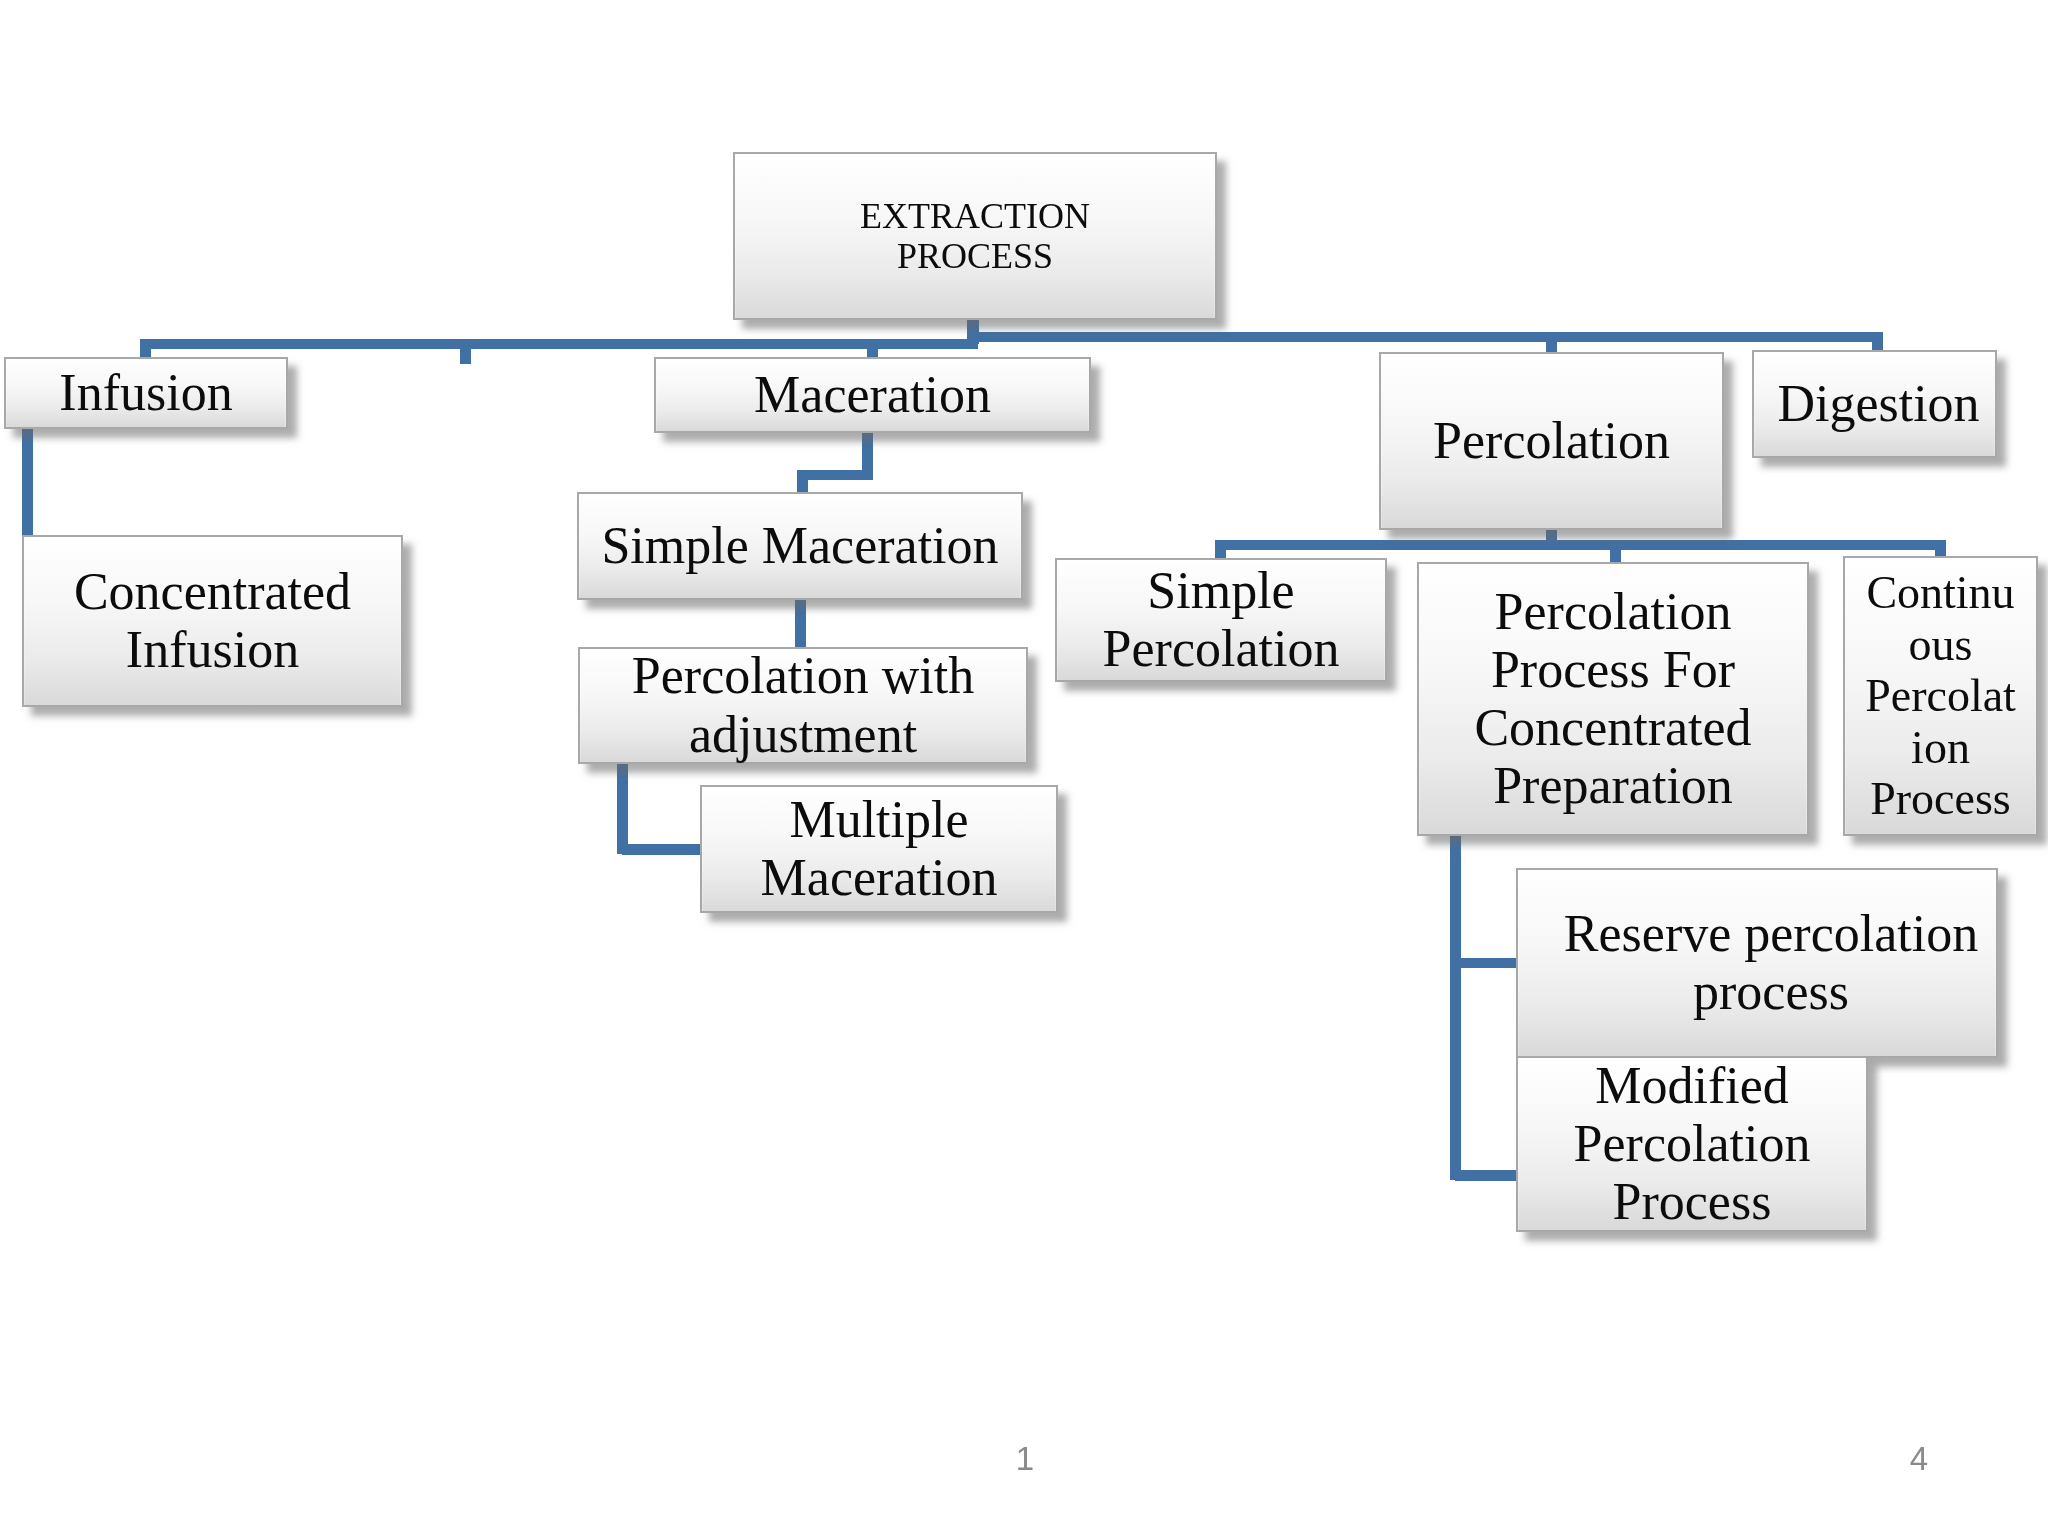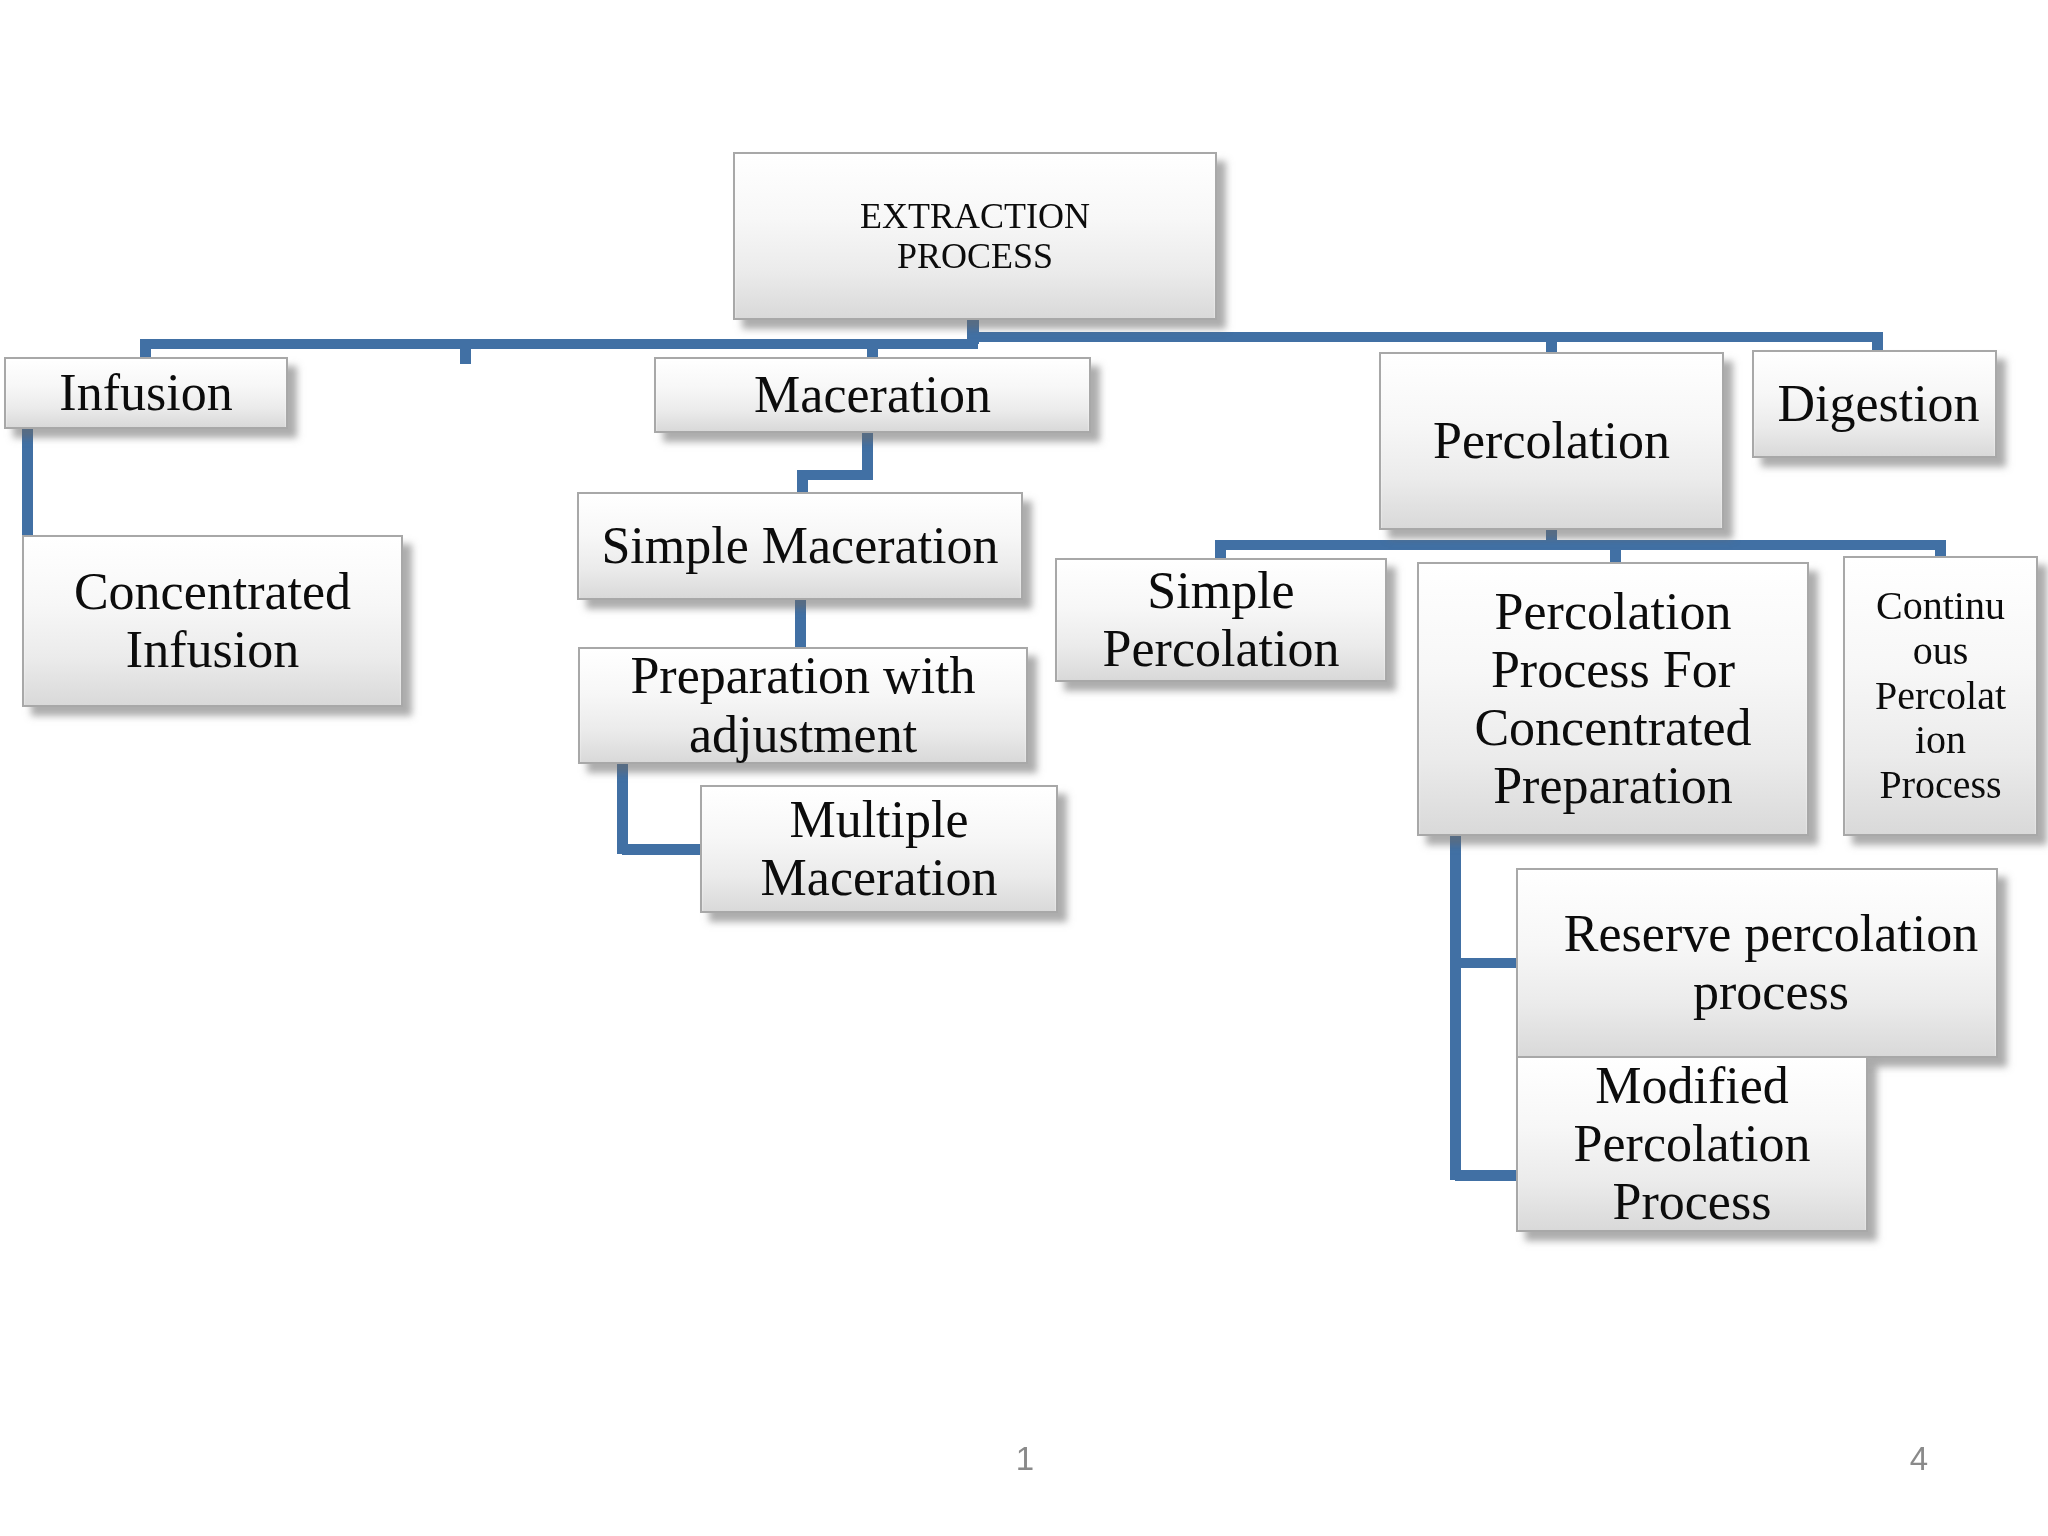--- a/index.html
+++ b/index.html
@@ -36,21 +36,21 @@
   #n-maceration{left:654px;top:357px;width:437px;height:76px;}
   #n-percolation{left:1379px;top:352px;width:345px;height:178px;}
   #n-digestion{left:1752px;top:350px;width:245px;height:108px;padding-left:8px;}
   #n-fresh-infusion{left:20px;top:452px;width:467px;height:66px;}
   #n-concentrated-infusion{left:22px;top:535px;width:381px;height:172px;}
   #n-simple-maceration{left:577px;top:492px;width:446px;height:108px;}
   #n-maceration-adjustment{left:578px;top:647px;width:450px;height:117px;}
   #n-multiple-maceration{left:700px;top:785px;width:358px;height:128px;}
   #n-simple-percolation{left:1055px;top:558px;width:332px;height:124px;}
   #n-ppfcp{left:1417px;top:562px;width:392px;height:274px;}
-  #n-continuous-percolation{left:1843px;top:556px;width:195px;height:280px;font-size:40px;}
+  #n-continuous-percolation{left:1843px;top:556px;width:195px;height:280px;font-size:46px;}
   #n-reserve-percolation{left:1516px;top:868px;width:482px;height:190px;padding-left:28px;}
   #n-modified-percolation{left:1516px;top:1056px;width:352px;height:176px;}
   
   .pagenum{
     position:absolute;
     width:60px;
     text-align:center;
     font-family:"Liberation Sans", sans-serif;
     font-size:33px;
     color:var(--footer_text,#8a8a8a);
@@ -94,21 +94,21 @@
 
   <div class="node" id="n-extraction">EXTRACTION
 PROCESS</div>
   <div class="node" id="n-infusion">Infusion</div>
   <div class="node" id="n-maceration">Maceration</div>
   <div class="node" id="n-percolation">Percolation</div>
   <div class="node" id="n-digestion">Digestion</div>
   <div class="node" id="n-concentrated-infusion">Concentrated
 Infusion</div>
   <div class="node" id="n-simple-maceration">Simple Maceration</div>
-  <div class="node" id="n-maceration-adjustment">Preparation with
+  <div class="node" id="n-maceration-adjustment">Percolation with
 adjustment</div>
   <div class="node" id="n-multiple-maceration">Multiple
 Maceration</div>
   <div class="node" id="n-simple-percolation">Simple
 Percolation</div>
   <div class="node" id="n-ppfcp">Percolation
 Process For
 Concentrated
 Preparation</div>
   <div class="node" id="n-continuous-percolation">Continu

